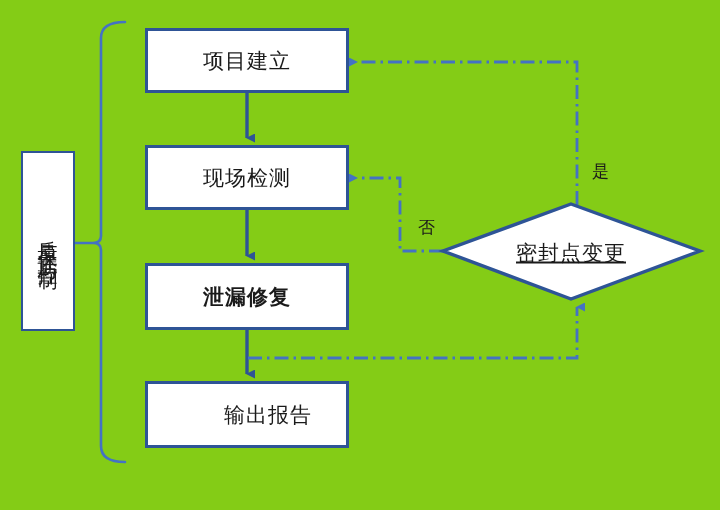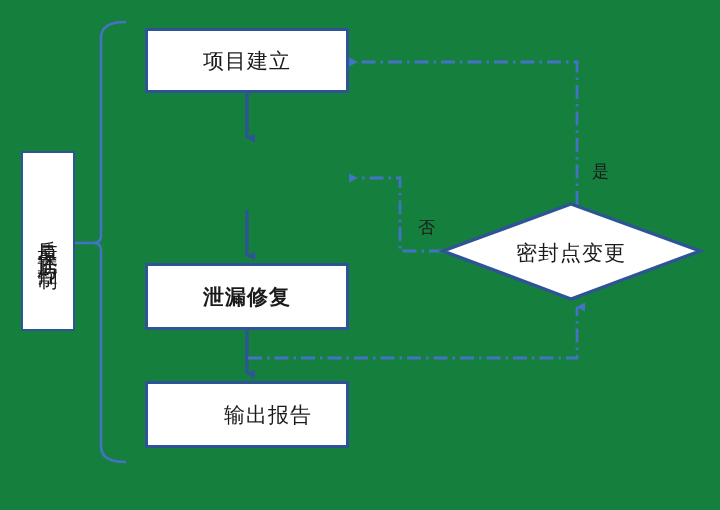--- a/index.html
+++ b/index.html
@@ -7,21 +7,21 @@
     padding: 0;
     background: #ffffff;
   }
   body {
     font-family: "Liberation Sans", sans-serif;
   }
   #canvas {
     position: relative;
     width: 720px;
     height: 510px;
-    background: #15803d;
+    background: #84cc16;
     overflow: hidden;
   }
   .node-box {
     position: absolute;
     box-sizing: border-box;
     border: 3px solid #2E5496;
     background: #ffffff;
     display: flex;
     align-items: center;
     justify-content: center;
@@ -62,20 +62,21 @@
   }
   .diamond-label {
     position: absolute;
     font-size: 21px;
     color: #1a1a1a;
     letter-spacing: 1px;
     line-height: 1;
     white-space: nowrap;
     font-family: "Liberation Sans", sans-serif;
     transform: translate(-50%, -50%);
+    text-decoration: underline;
   }
   svg.layer {
     position: absolute;
     left: 0;
     top: 0;
     width: 720px;
     height: 510px;
     overflow: visible;
   }
 </style>
@@ -113,20 +114,23 @@
   </svg>
 
   <div class="side-box" style="left:21px; top:151px; width:54px; height:180px;">
     <span class="side-label">质量保证与控制</span>
   </div>
 
   <div class="node-box" style="left:145px; top:28px; width:204px; height:65px;">
     <span class="node-label">项目建立</span>
   </div>
 
+  <div class="node-box" style="left:145px; top:145px; width:204px; height:65px;">
+    <span class="node-label">现场检测</span>
+  </div>
 
   <div class="node-box" style="left:145px; top:263px; width:204px; height:67px;font-weight:bold;">
     <span class="node-label">泄漏修复</span>
   </div>
 
   <div class="node-box" style="left:145px; top:381px; width:204px; height:67px;padding-left:42px;">
     <span class="node-label">输出报告</span>
   </div>
 
   <span class="diamond-label" style="left:571px; top:252px;">密封点变更</span>

